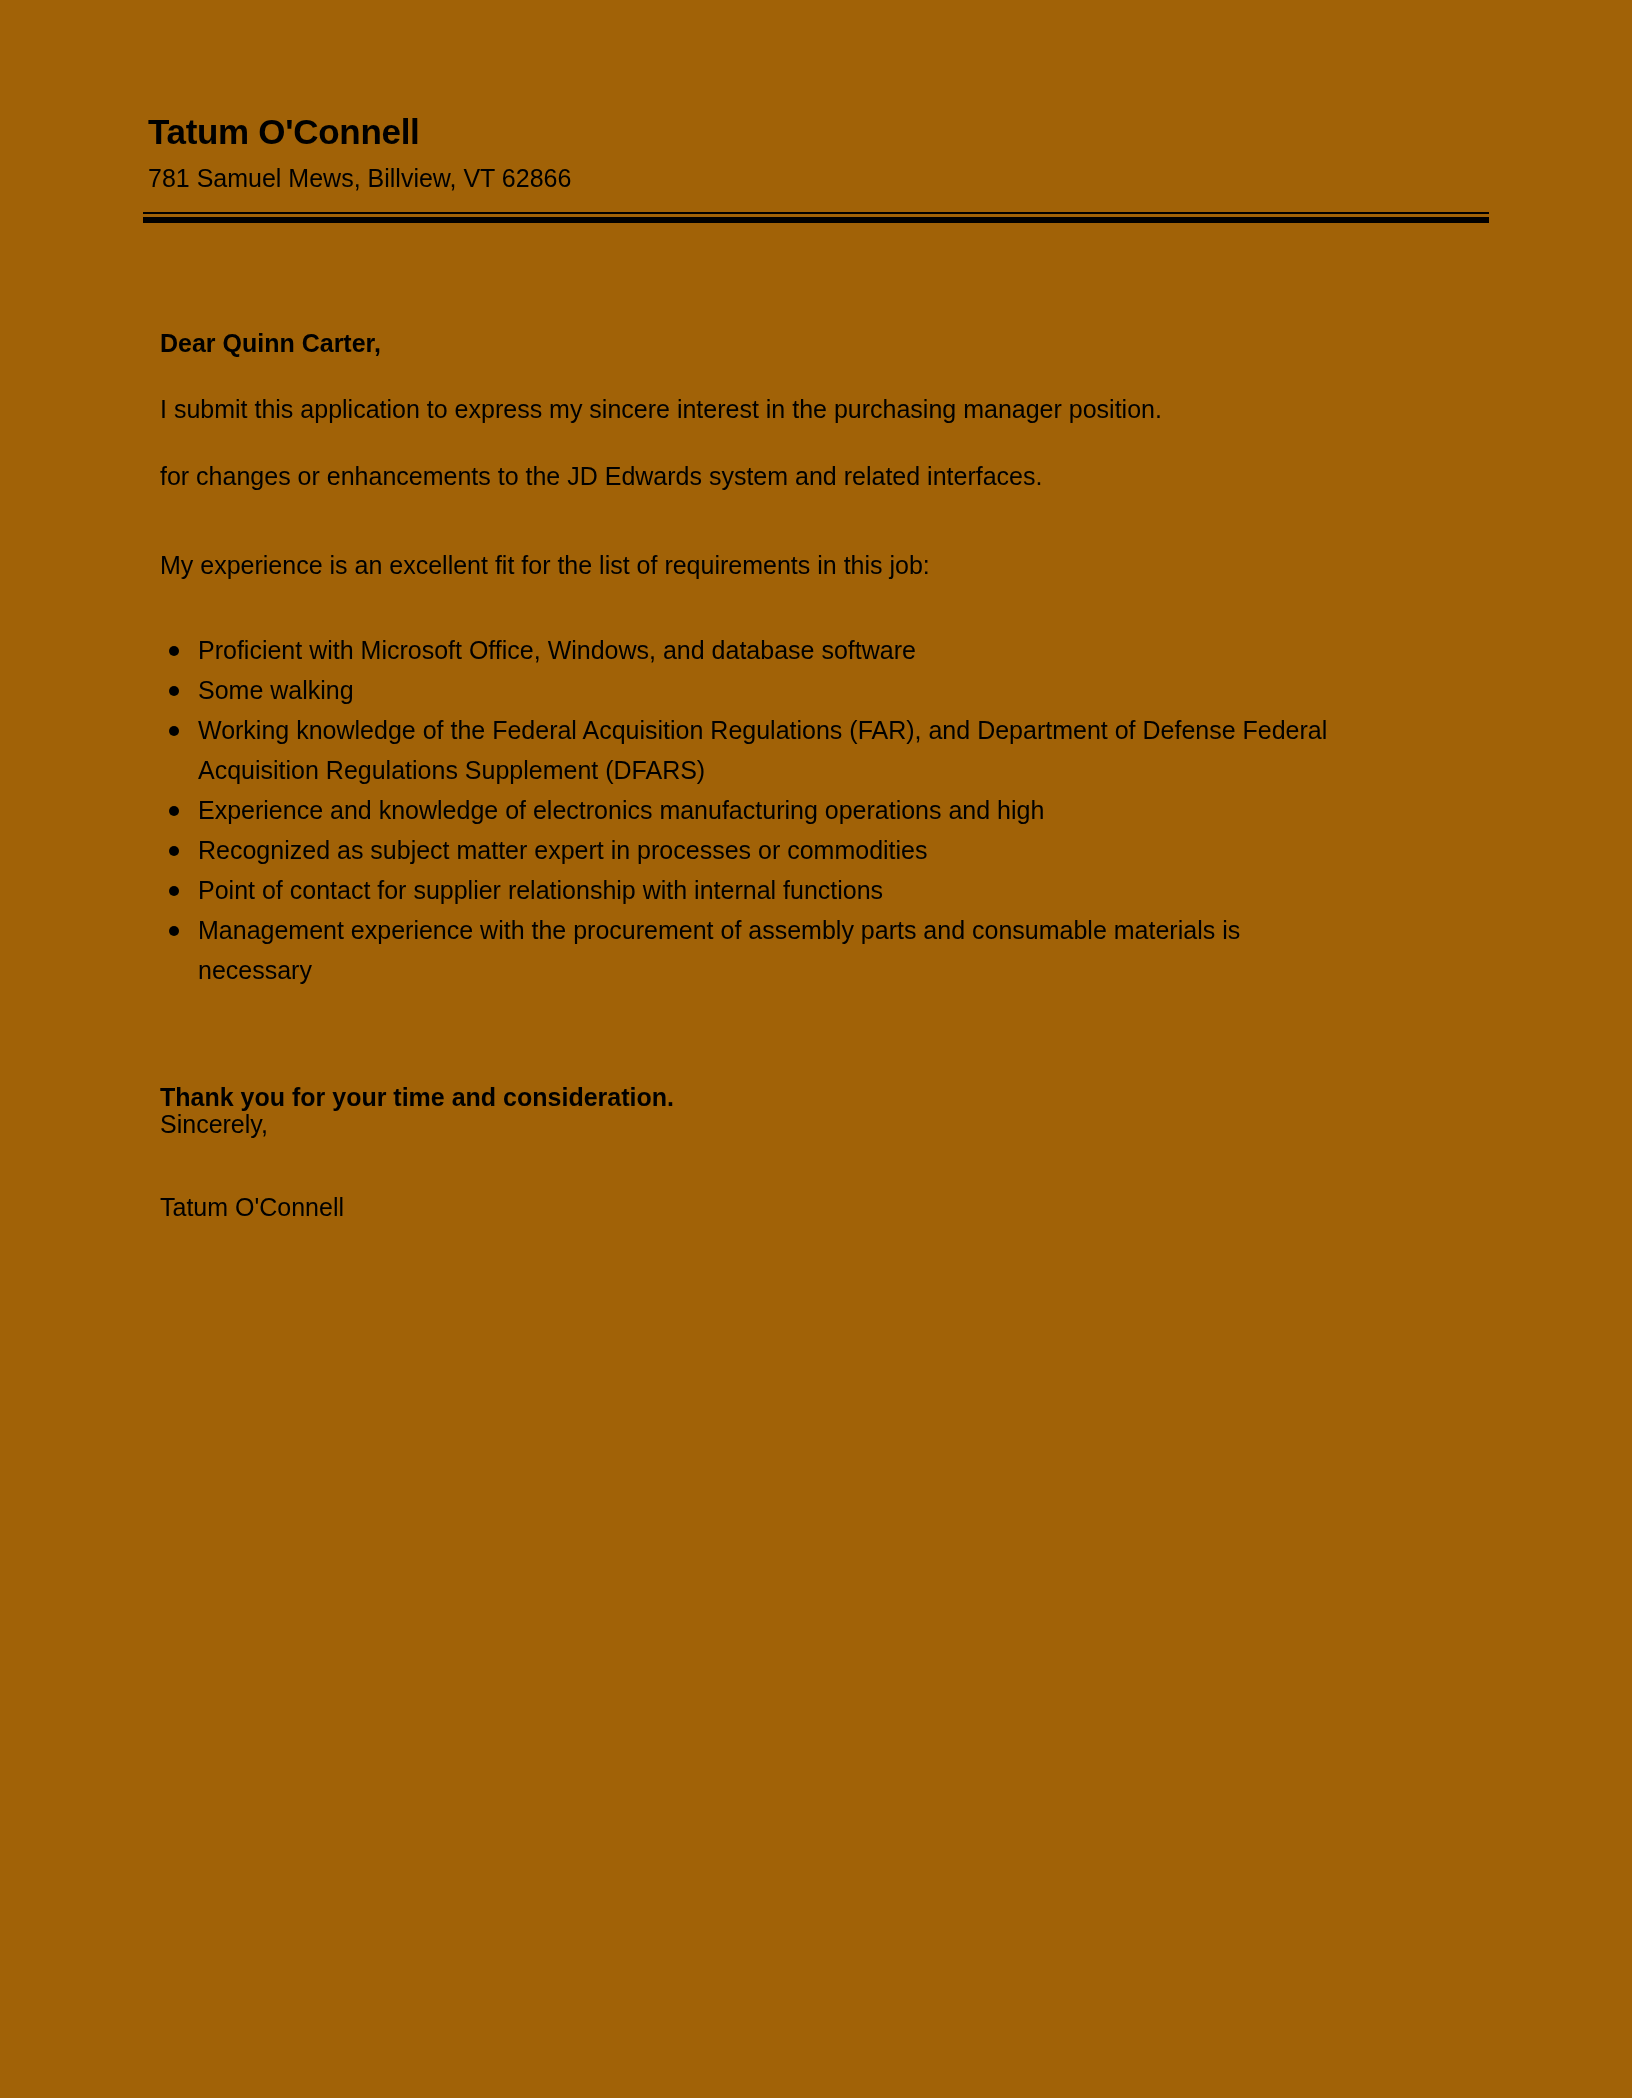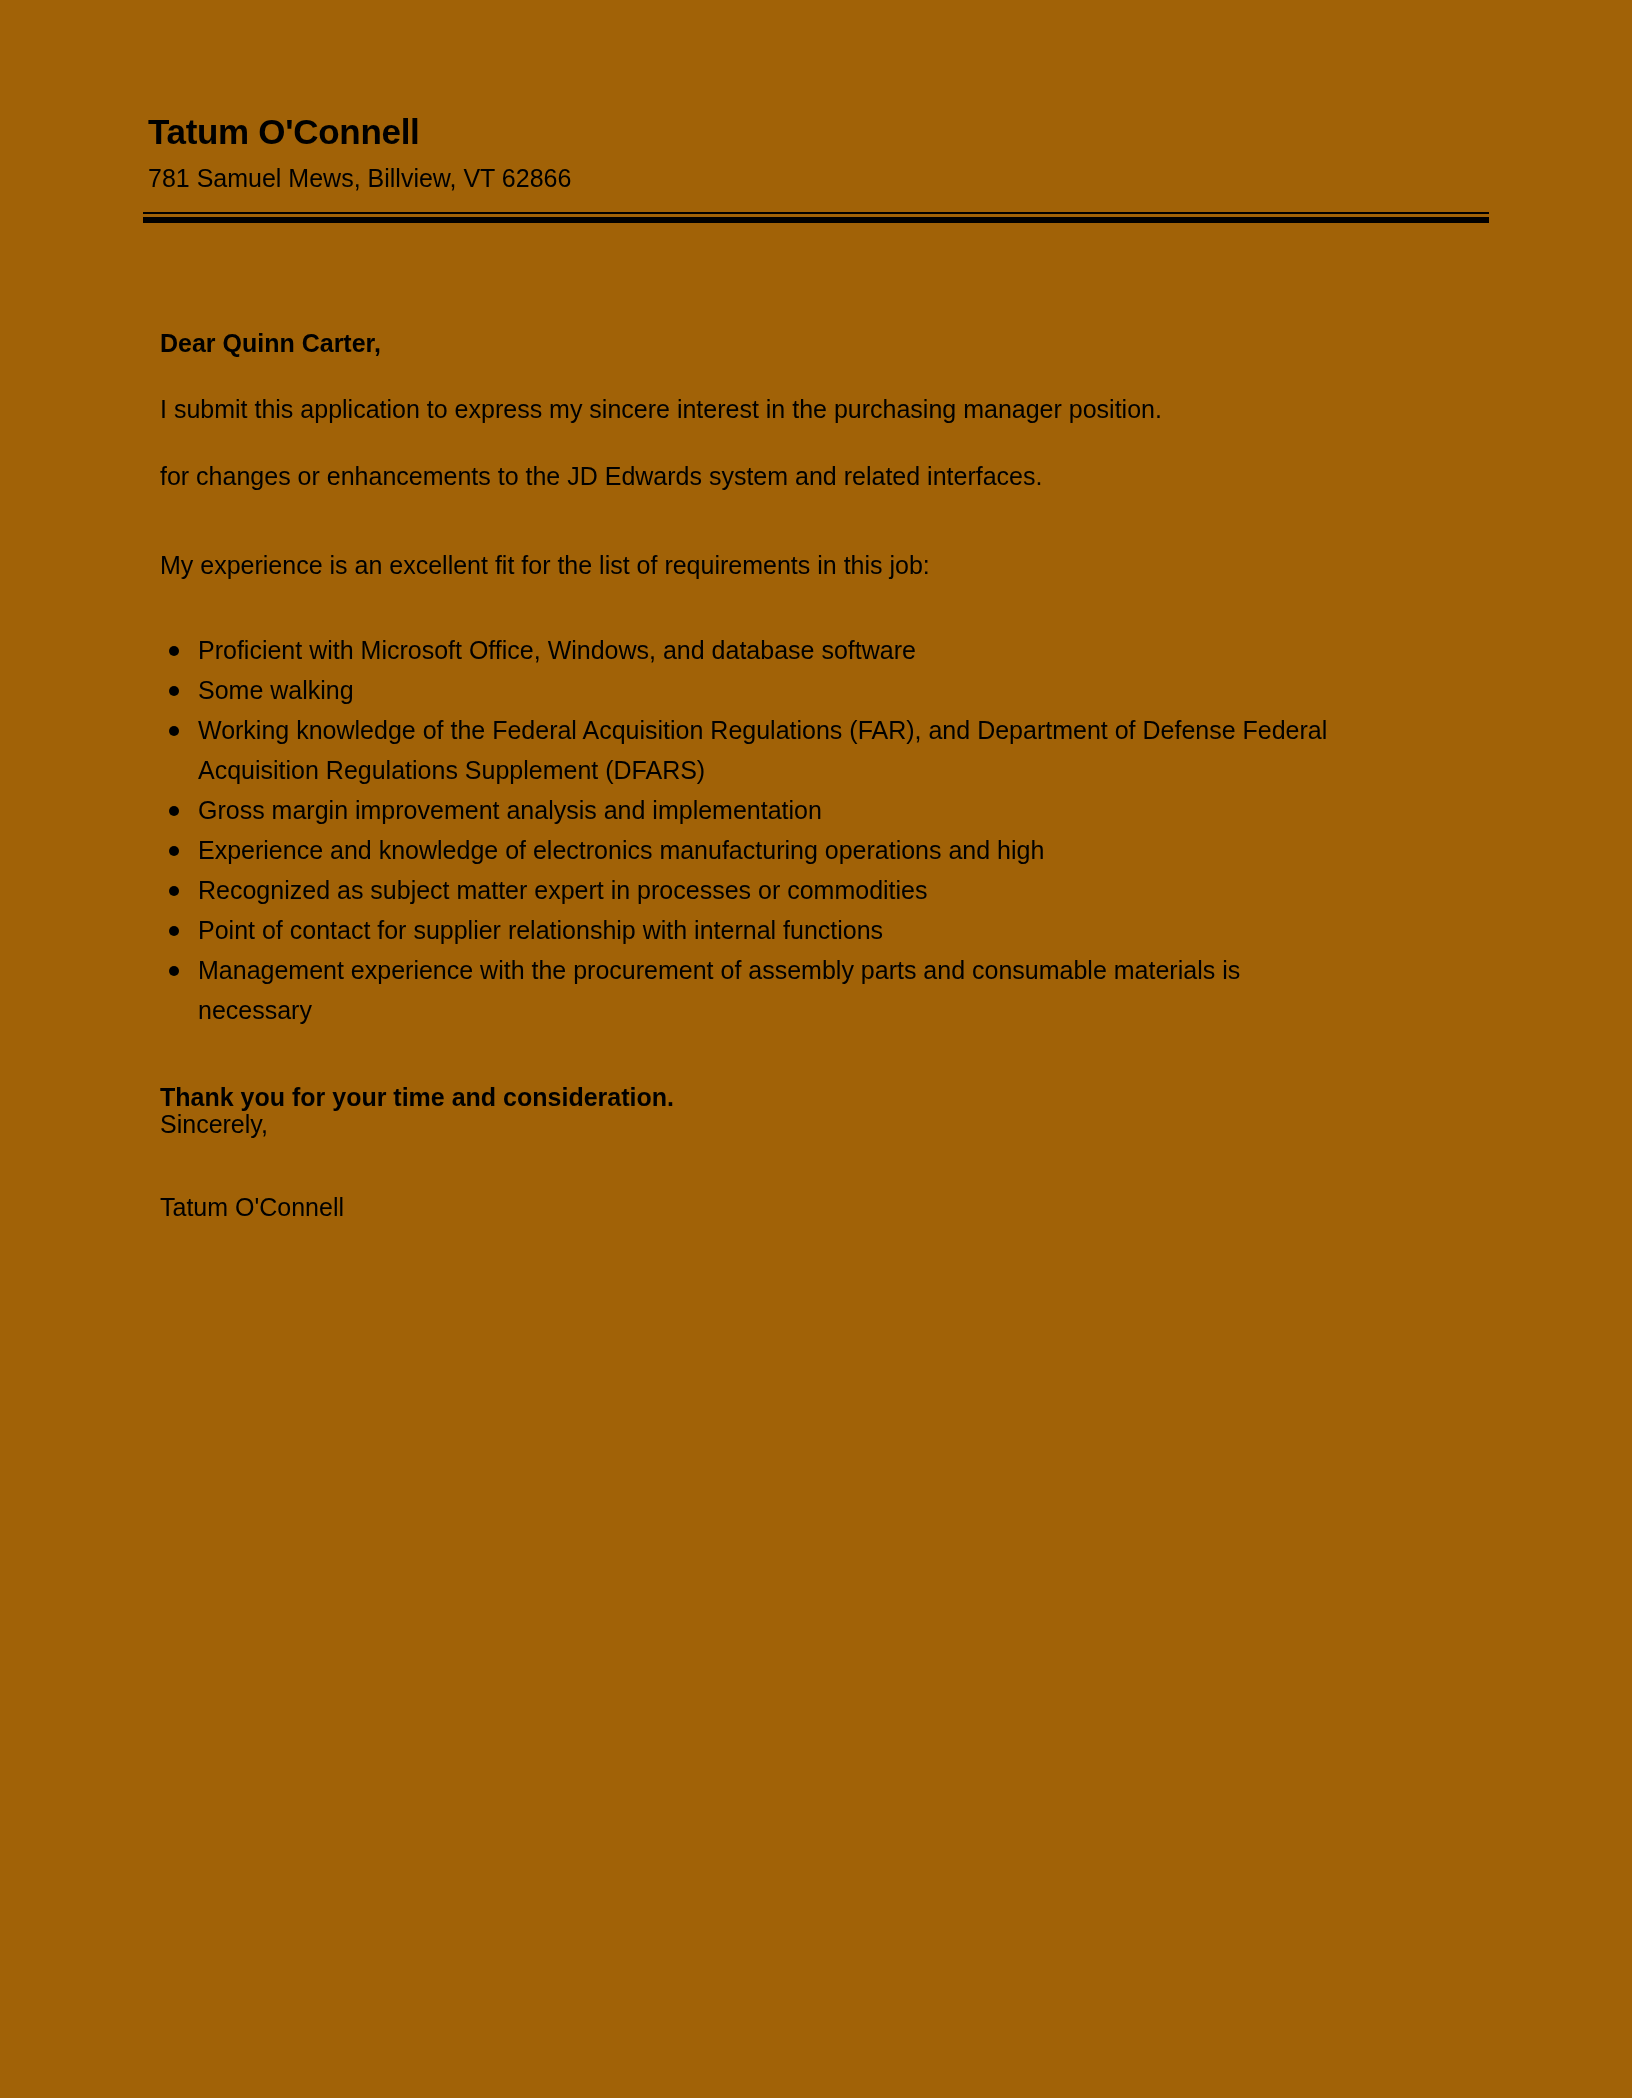--- a/index.html
+++ b/index.html
@@ -137,24 +137,20 @@
       <span class="req-bullet"></span>
       <span class="req-line">Some walking</span>
     </li>
     <li class="req-item">
       <span class="req-bullet"></span>
       <span class="req-line">Working knowledge of the Federal Acquisition Regulations (FAR), and Department of Defense Federal</span>
       <span class="req-line">Acquisition Regulations Supplement (DFARS)</span>
     </li>
     <li class="req-item">
       <span class="req-bullet"></span>
-      <span class="req-line">Gross margin improvement analysis and implementation</span>
-    </li>
-    <li class="req-item">
-      <span class="req-bullet"></span>
       <span class="req-line">Experience and knowledge of electronics manufacturing operations and high</span>
     </li>
     <li class="req-item">
       <span class="req-bullet"></span>
       <span class="req-line">Recognized as subject matter expert in processes or commodities</span>
     </li>
     <li class="req-item">
       <span class="req-bullet"></span>
       <span class="req-line">Point of contact for supplier relationship with internal functions</span>
     </li>

